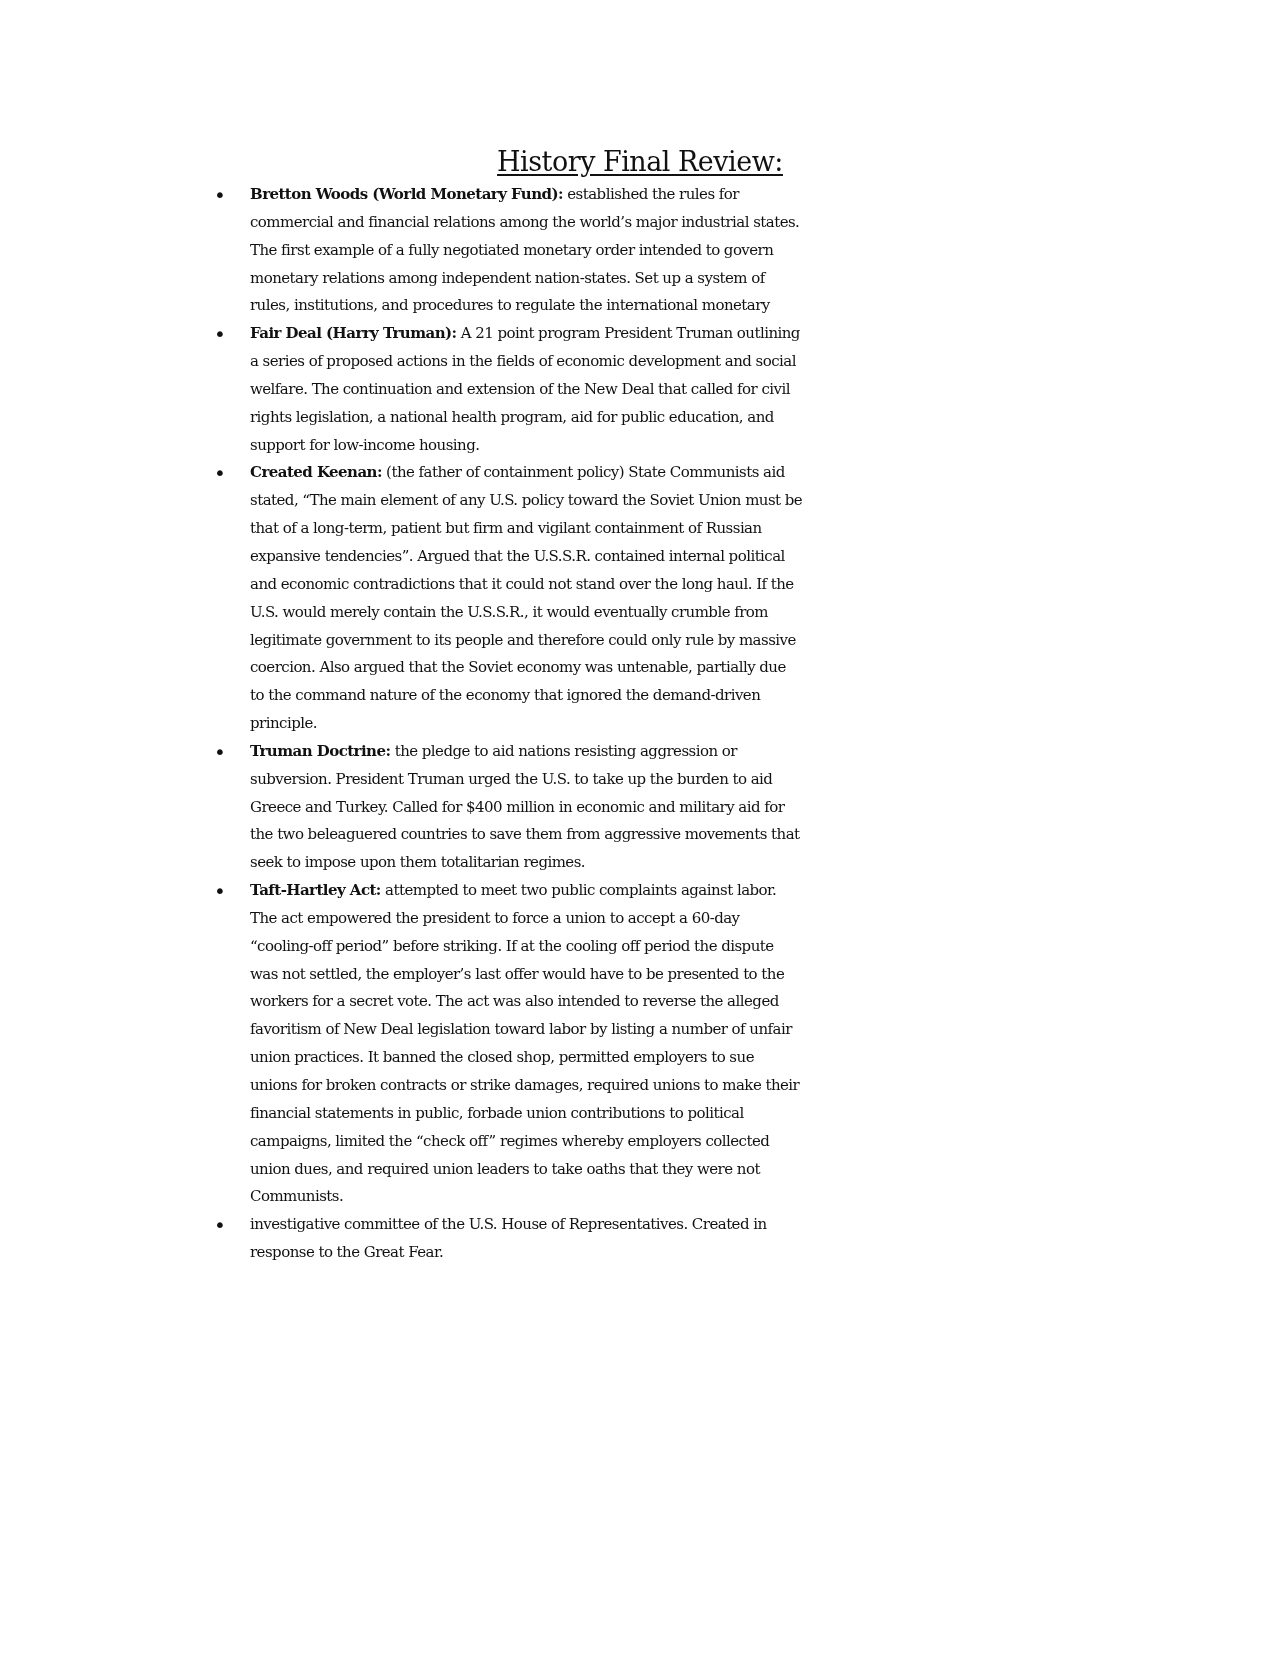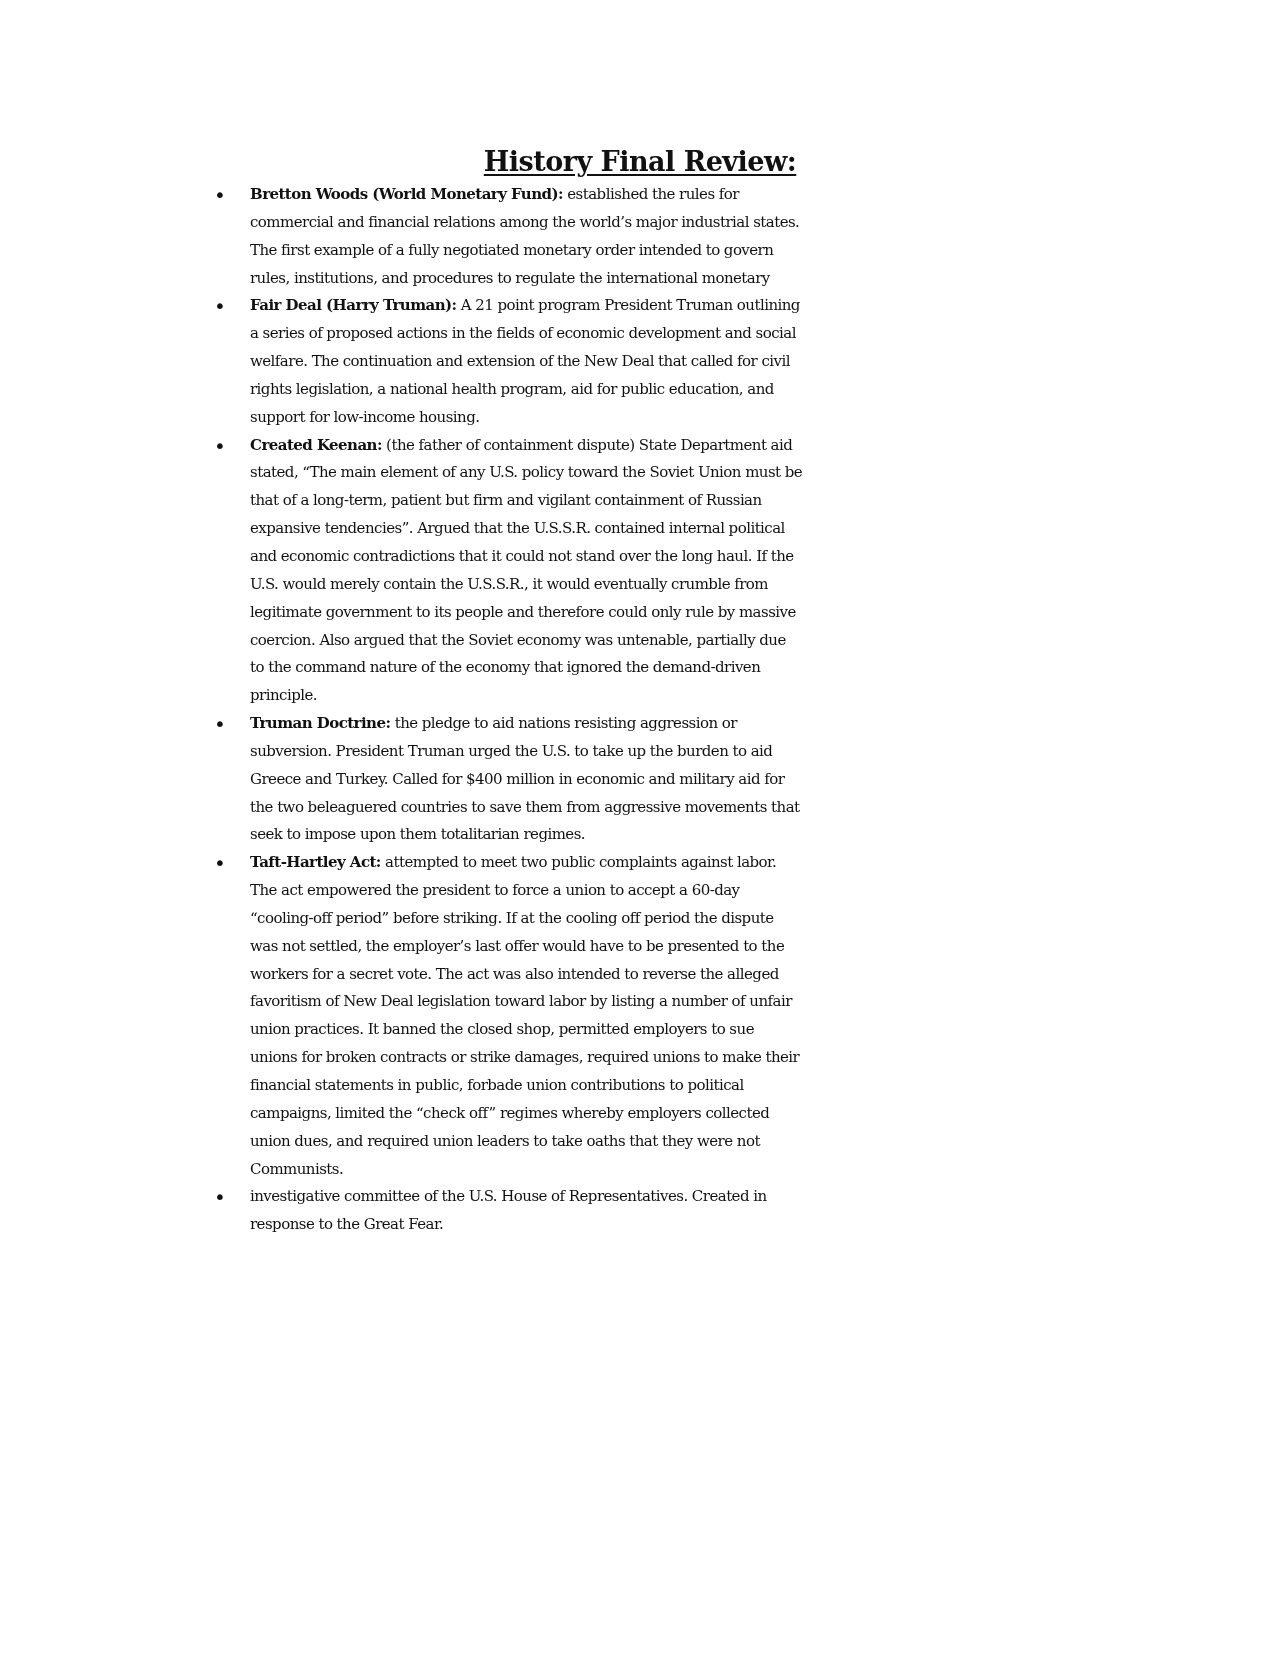--- a/index.html
+++ b/index.html
@@ -4,21 +4,21 @@
   <style>
     html, body { margin: 0; padding: 0; background: #ffffff; }
     body { width: 1280px; height: 1656px; position: relative; overflow: hidden; }
     .page {
       position: absolute; left: 0; top: 0; width: 1280px; height: 1656px;
       background: #ffffff; color: #111111;
       font-family: "DejaVu Serif", "Liberation Serif", serif;
     }
     .title {
       position: absolute; left: 0; top: 145px; width: 1280px; text-align: center;
-      font-weight: bold; font-size: 27px; line-height: 34px;
+      font-weight: normal; font-size: 27px; line-height: 34px;
       letter-spacing: -0.5px;
     }
     .title span { text-decoration: underline; text-underline-offset: 3px; }
     .list {
       position: absolute; left: 250px; top: 181px; width: 820px;
       margin: 0; padding: 0; list-style: none;
     }
     .item { position: relative; }
     .bullet {
       position: absolute; left: -36px; top: 0; font-size: 20px; line-height: 28px;
@@ -38,35 +38,36 @@
     <span>History Final Review:</span>
   </div>
 
   <ul class="list">
 
     <li class="item">
       <span class="bullet">•</span>
       <span class="line"><span class="term">Bretton Woods (World Monetary Fund):</span><span> established the rules for</span></span>
       <span class="line">commercial and financial relations among the world’s major industrial states.</span>
       <span class="line">The first example of a fully negotiated monetary order intended to govern</span>
+      <span class="line">monetary relations among independent nation-states.  Set up a system of</span>
       <span class="line">rules, institutions, and procedures to regulate the international monetary</span>
     </li>
 
     <li class="item">
       <span class="bullet">•</span>
       <span class="line"><span class="term">Fair Deal (Harry Truman):</span><span> A 21 point program President Truman outlining</span></span>
       <span class="line">a series of proposed actions in the fields of economic development and social</span>
       <span class="line">welfare.  The continuation and extension of the New Deal that called for civil</span>
       <span class="line">rights legislation, a national health program, aid for public education, and</span>
       <span class="line">support for low-income housing.</span>
     </li>
 
     <li class="item">
       <span class="bullet">•</span>
-      <span class="line"><span class="term">Created Keenan:</span><span> (the father of containment dispute) State Department aid</span></span>
+      <span class="line"><span class="term">Created Keenan:</span><span> (the father of containment policy) State Communists aid</span></span>
       <span class="line">stated, “The main element of any U.S. policy toward the Soviet Union must be</span>
       <span class="line">that of a long-term, patient but firm and vigilant containment of Russian</span>
       <span class="line">expansive tendencies”. Argued that the U.S.S.R. contained internal political</span>
       <span class="line">and economic contradictions that it could not stand over the long haul. If the</span>
       <span class="line">U.S. would merely contain the U.S.S.R., it would eventually crumble from</span>
       <span class="line">legitimate government to its people and therefore could only rule by massive</span>
       <span class="line">coercion. Also argued that the Soviet economy was untenable, partially due</span>
       <span class="line">to the command nature of the economy that ignored the demand-driven</span>
       <span class="line">principle.</span>
     </li>

